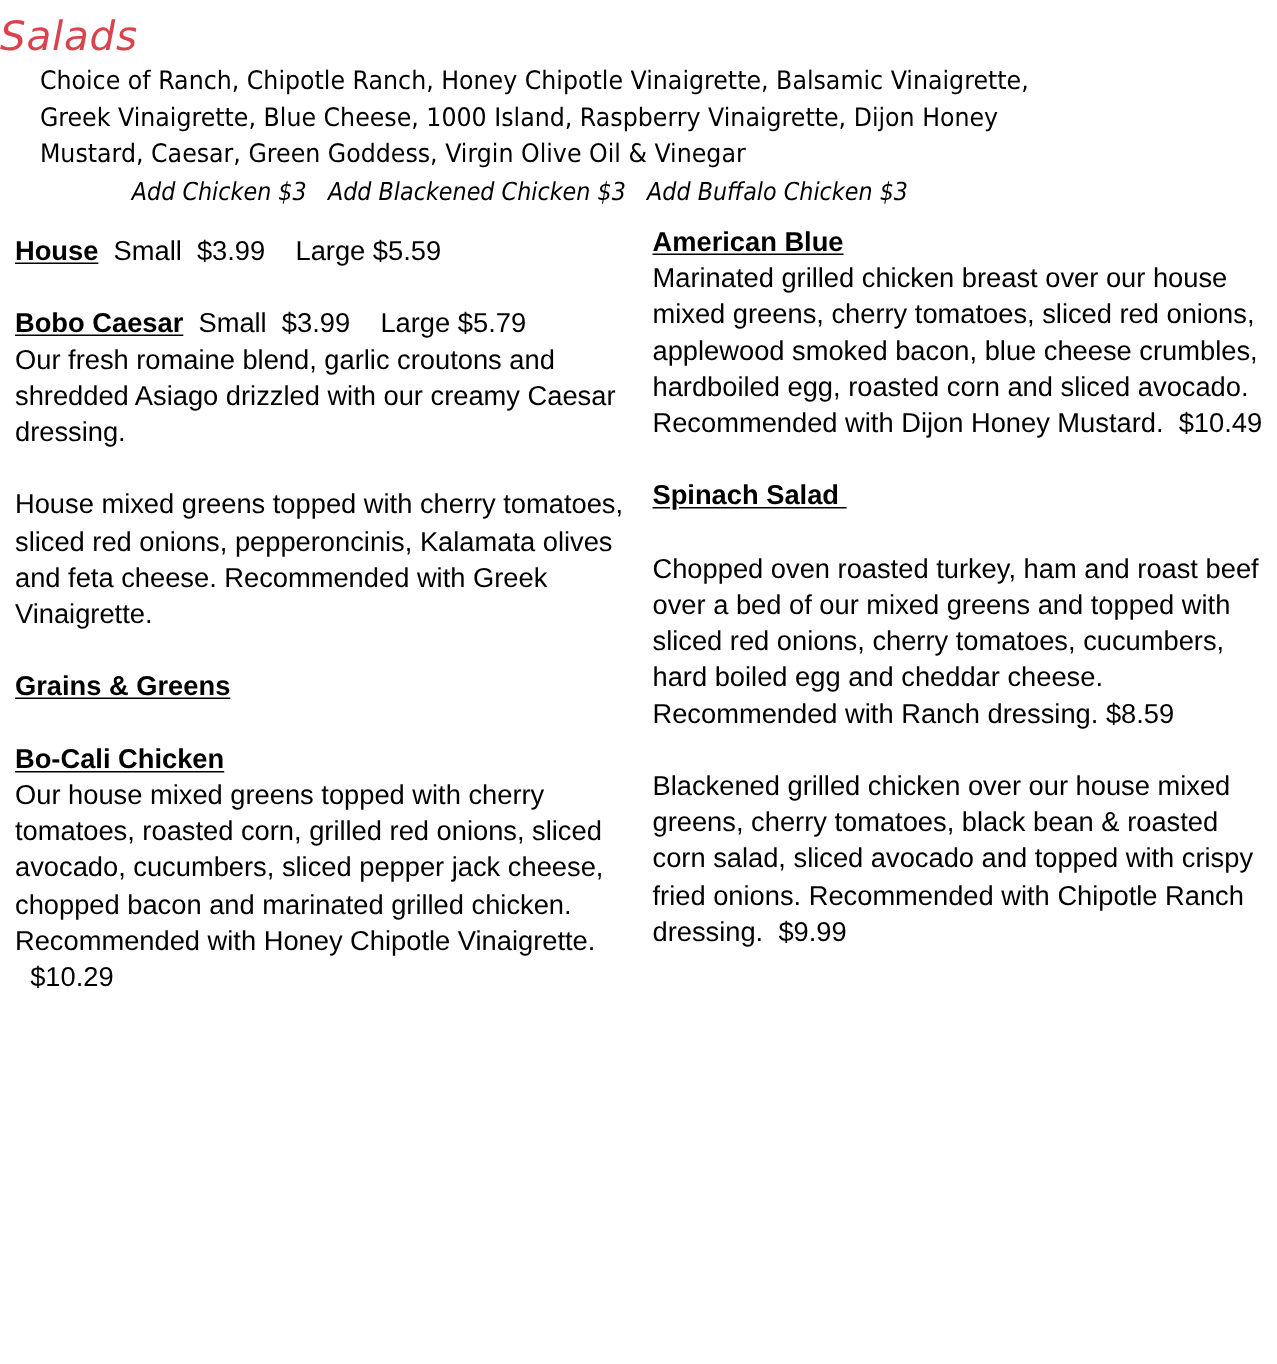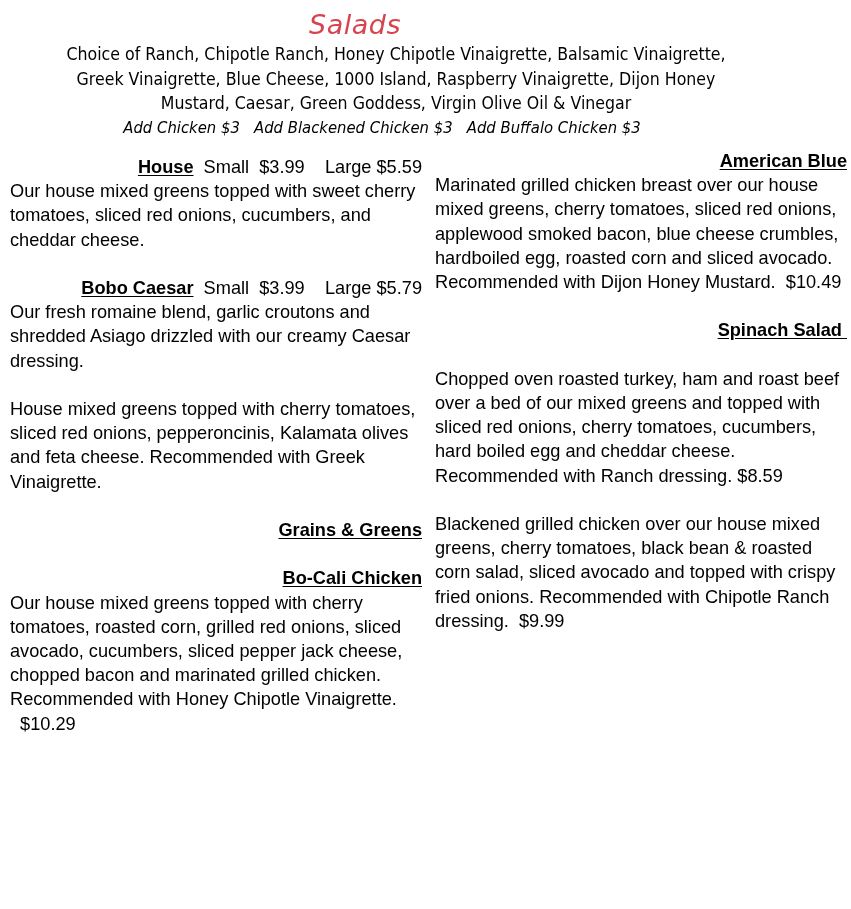--- a/index.html
+++ b/index.html
@@ -9,24 +9,23 @@
     }
     body {
       width: 851px;
       height: 909px;
       position: relative;
       overflow: hidden;
       color: #000;
     }
     .header {
       position: absolute;
-      left: 16px;
+      left: 0;
       top: 8px;
       width: 678px;
-      text-align: center;
     }
     .title {
       font-family: "DejaVu Sans", sans-serif;
       font-style: italic;
       font-size: 27px;
       color: #d9434e;
       line-height: 34px;
       letter-spacing: 0.5px;
     }
     .dressings {
@@ -50,21 +49,21 @@
     }
     .col {
       position: absolute;
       font-family: "Liberation Sans", sans-serif;
       font-size: 18.2px;
       line-height: 24.2px;
     }
     .col-left { left: 10px; top: 155px; width: 412px; }
     .col-right { left: 435px; top: 149px; width: 412px; }
     .item { margin-bottom: 24.2px; }
-    .item-head { white-space: pre; text-align: right; }
+    .item-head { white-space: pre; }
     .name {
       font-weight: bold;
       text-decoration: underline;
       text-underline-offset: 2px;
     }
     .sizes { white-space: pre; }
     .desc { display: inline; }
     .price { white-space: pre; }
   </style>
 </head>
@@ -72,21 +71,20 @@
 
 <div class="header">
   <div class="title">Salads</div>
   <div class="dressings">Choice of Ranch, Chipotle Ranch, Honey Chipotle Vinaigrette, Balsamic Vinaigrette, Greek Vinaigrette, Blue Cheese, 1000 Island, Raspberry Vinaigrette, Dijon Honey Mustard, Caesar, Green Goddess, Virgin Olive Oil &amp; Vinegar</div>
   <div class="addons"><span>Add Chicken $3</span>   <span>Add Blackened Chicken $3</span>   <span>Add Buffalo Chicken $3</span></div>
 </div>
 
 <div class="col col-left">
   <div class="item">
     <div class="item-head"><span class="name">House</span><span class="sizes">  Small  $3.99    Large $5.59</span></div>
-    <div><span class="desc">Our house mixed greens topped with sweet cherry tomatoes, sliced red onions, cucumbers, and cheddar cheese.</span><span class="price"></span></div>
   </div>
   <div class="item">
     <div class="item-head"><span class="name">Bobo Caesar</span><span class="sizes">  Small  $3.99    Large $5.79</span></div>
     <div><span class="desc">Our fresh romaine blend, garlic croutons and shredded Asiago drizzled with our creamy Caesar dressing.</span><span class="price"></span></div>
   </div>
   <div class="item">
     <div><span class="desc">House mixed greens topped with cherry tomatoes, sliced red onions, pepperoncinis, Kalamata olives and feta cheese. Recommended with Greek Vinaigrette.</span><span class="price"></span></div>
   </div>
   <div class="item">
     <div class="item-head"><span class="name">Grains &amp; Greens</span><span class="sizes"></span></div>

